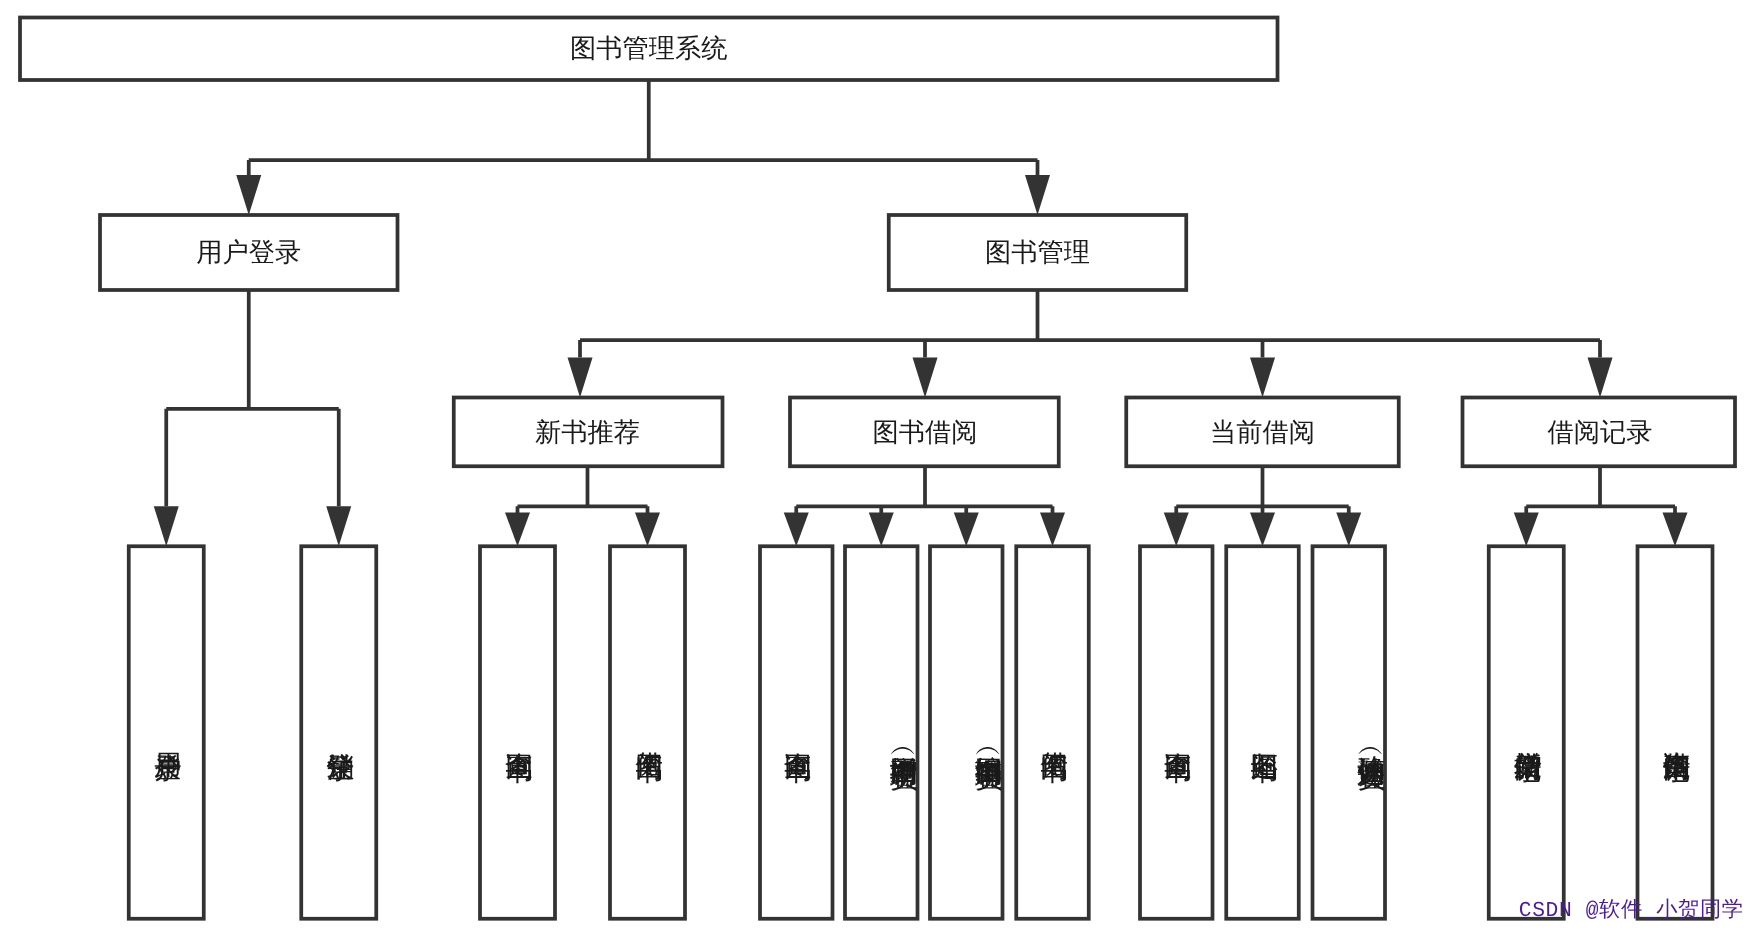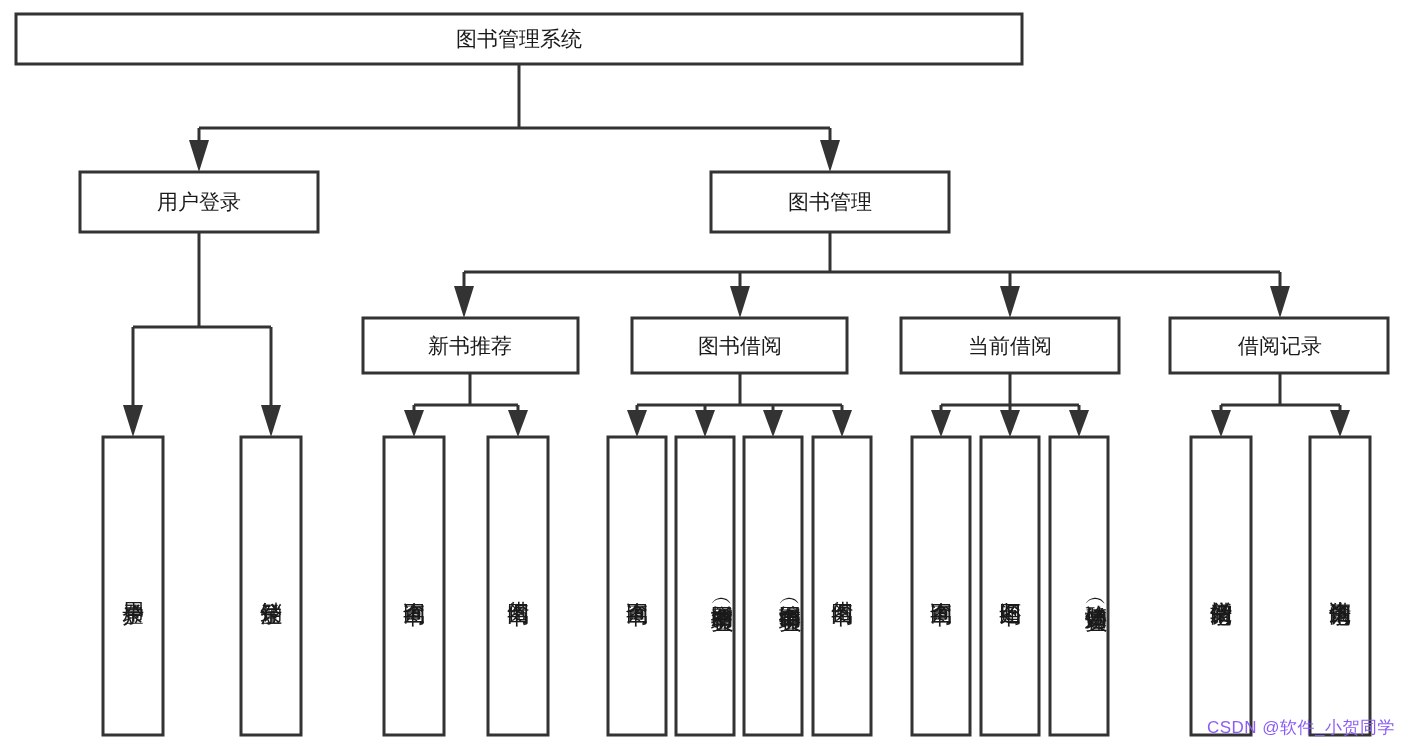--- a/index.html
+++ b/index.html
@@ -60,23 +60,23 @@
     white-space: nowrap;
     pointer-events: none;
   }
   .vlabel.centered {
     align-items: center;
   }
   #watermark {
     position: absolute;
     right: 10px;
     bottom: 8px;
-    font-family: Liberation Sans, sans-serif;
+    font-family: Liberation Mono, monospace;
     font-size: 17px;
-    color: #8b5cf6;
+    color: #4c1d95;
     white-space: nowrap;
     letter-spacing: 0.5px;
   }
 </style>
 </head>
 <body>
 
 <div id="canvas">
 
   <svg id="diagram" viewBox="0 0 1405 747">

